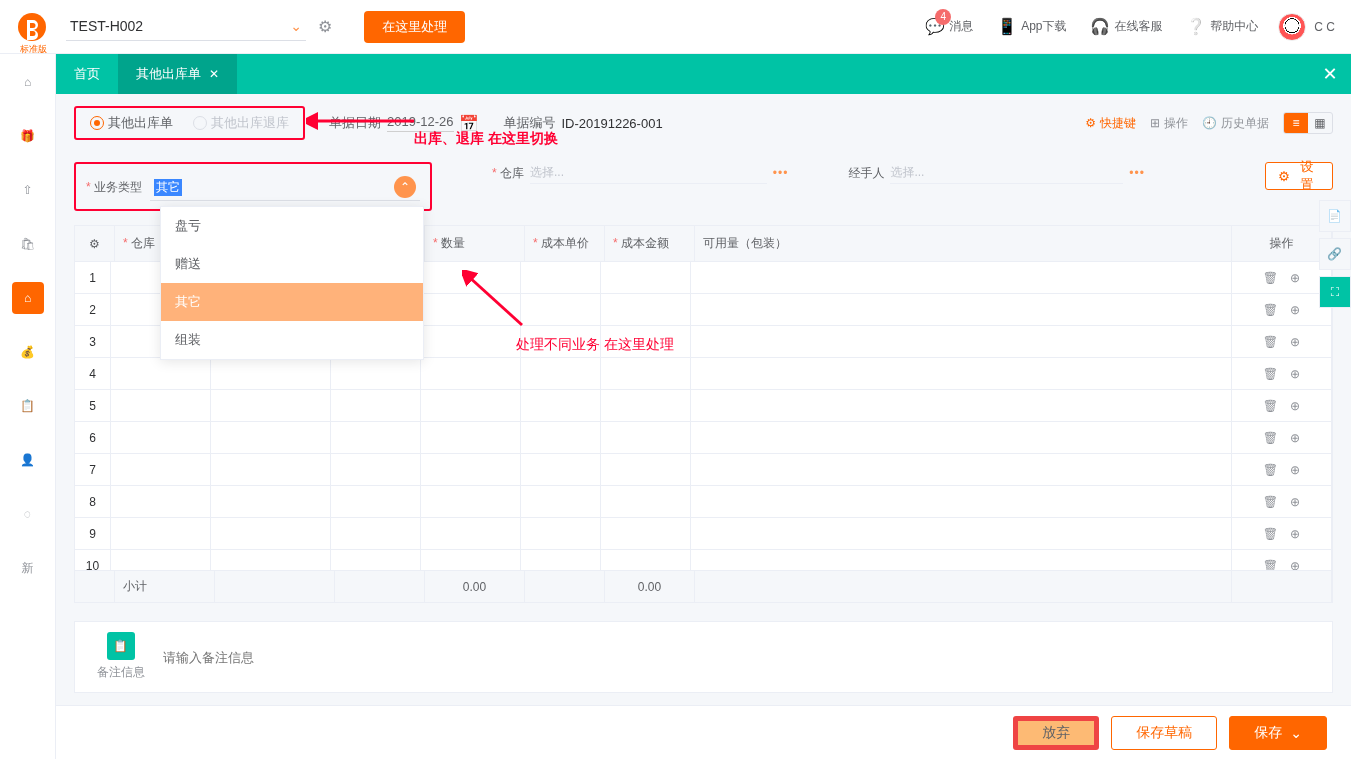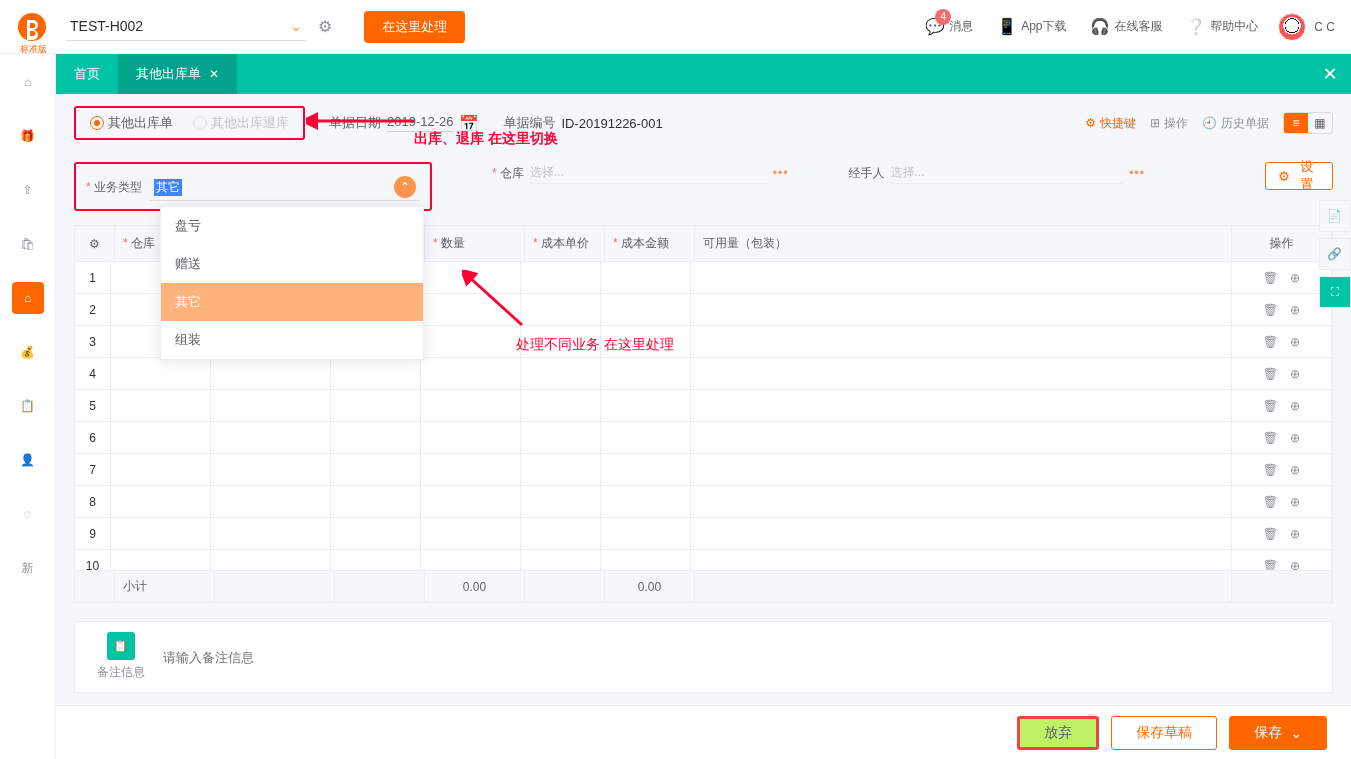--- a/index.html
+++ b/index.html
@@ -110,21 +110,21 @@
 
 .remark { margin-top: 18px; background: #fff; border: 1px solid #ebeef5; height: 72px; display: flex; padding: 10px 16px; }
 .remark-left { width: 60px; display: flex; flex-direction: column; align-items: center; gap: 4px; }
 .remark-ic { width: 28px; height: 28px; background: #00c3a5; border-radius: 3px; display: flex; align-items: center; justify-content: center; color: #fff; }
 .remark-lbl { font-size: 12px; color: #909399; }
 .remark-input { flex: 1; border: none; outline: none; color: #c0c4cc; font-size: 13px; padding: 6px 12px; }
 
 
 .footer { height: 54px; border-top: 1px solid #ebeef5; background: #fff; display: flex; align-items: center; justify-content: flex-end; padding: 0 24px; gap: 12px; }
 .btn { height: 34px; padding: 0 24px; border-radius: 3px; font-size: 14px; cursor: pointer; display: flex; align-items: center; }
-.btn-plain { border: 3px solid #ef4444; background: #bef264; color: #606266; }
+.btn-plain { border: 5px solid #ef4444; background: #fdba74; color: #606266; }
 .btn-outline { border: 1px solid #ff6600; background: #fff; color: #ff6600; }
 .btn-primary { border: 1px solid #ff6600; background: #ff6600; color: #fff; }
 .btn-primary .chev3 { margin-left: 8px; }
 
 
 .dock { position: absolute; right: 0; top: 200px; display: flex; flex-direction: column; gap: 6px; }
 .dock-item { width: 32px; height: 32px; background: #f5f7fa; border: 1px solid #ebeef5; display: flex; align-items: center; justify-content: center; color: #909399; cursor: pointer; }
 .dock-item.on { background: #00c3a5; color: #fff; }
 
 

